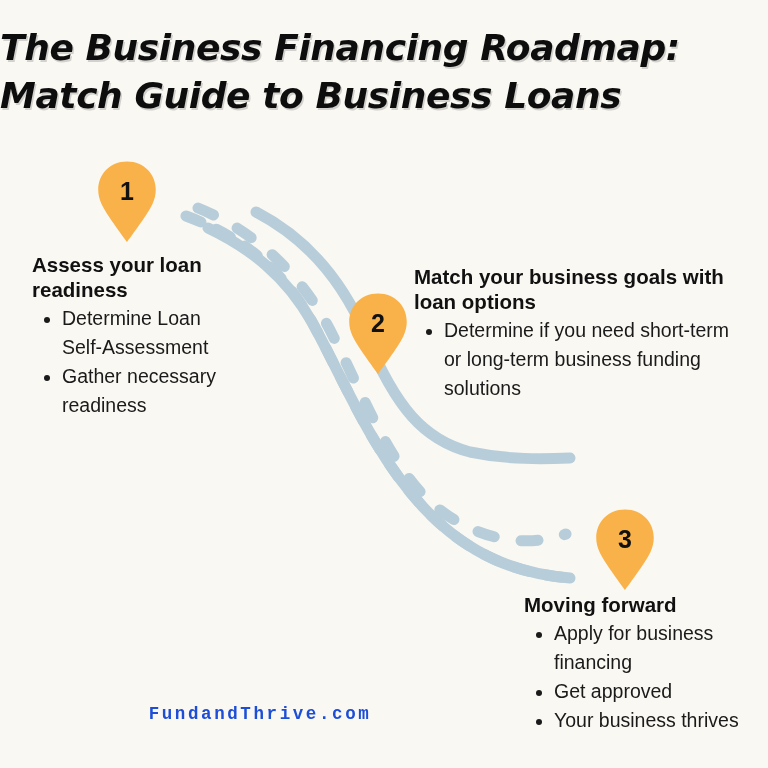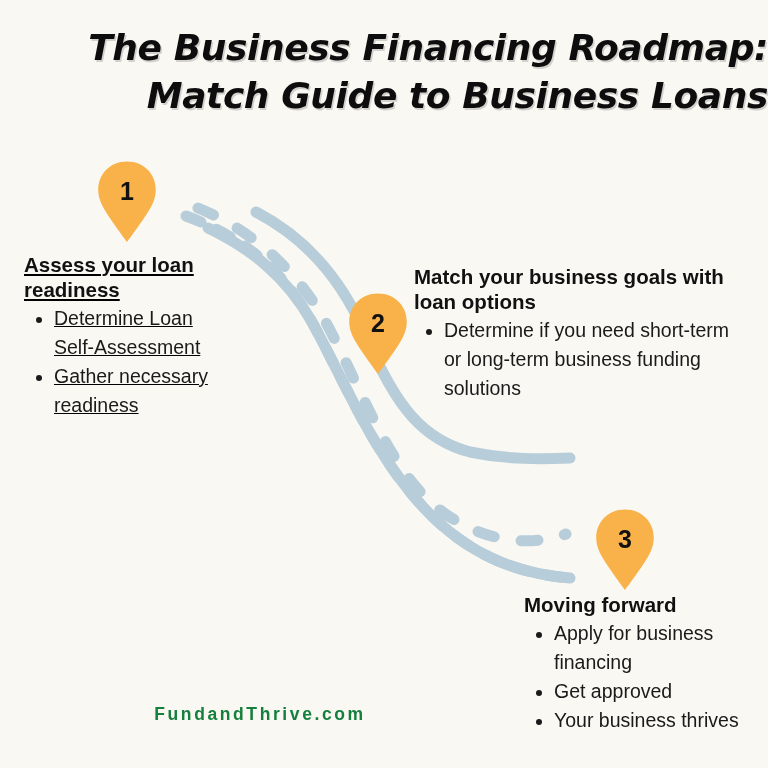--- a/index.html
+++ b/index.html
@@ -20,21 +20,21 @@
     background: #faf8f2;
     overflow: hidden;
   }
 
   
   #title-block {
     position: absolute;
     top: 24px;
     left: 0;
     width: 768px;
-    text-align: right;
+    text-align: left;
     z-index: 5;
   }
   .title-line {
     display: block;
     font-family: "DejaVu Sans", sans-serif;
     font-weight: bold;
     font-style: italic;
     font-size: 36px;
     line-height: 48px;
     letter-spacing: -0.4px;
@@ -105,36 +105,36 @@
     font-family: "Liberation Sans", sans-serif;
     font-weight: normal;
     font-size: 19.5px;
     line-height: 29px;
     color: #1a1a1a;
   }
   .step-list li::marker {
     font-size: 19px;
   }
 
-  #step-1 { left: 24px;  top: 252px; width: 200px; text-decoration: underline; }
+  #step-1 { left: 32px;  top: 252px; width: 200px; }
   #step-2 { left: 414px; top: 264px; width: 320px; }
   #step-3 { left: 524px; top: 592px; width: 244px; }
 
   
   #brand-footer {
     position: absolute;
     left: 0;
     top: 704px;
     width: 520px;
     text-align: center;
-    font-family: Liberation Sans, sans-serif;
+    font-family: Liberation Mono, monospace;
     font-weight: bold;
     font-size: 17.5px;
     letter-spacing: 2.6px;
-    color: #15803d;
+    color: #1d4ed8;
     z-index: 5;
   }
 </style>
 </head>
 <body>
 
 <div id="infographic">
 
   <div id="title-block">
     <span class="title-line">The Business Financing Roadmap:</span>

